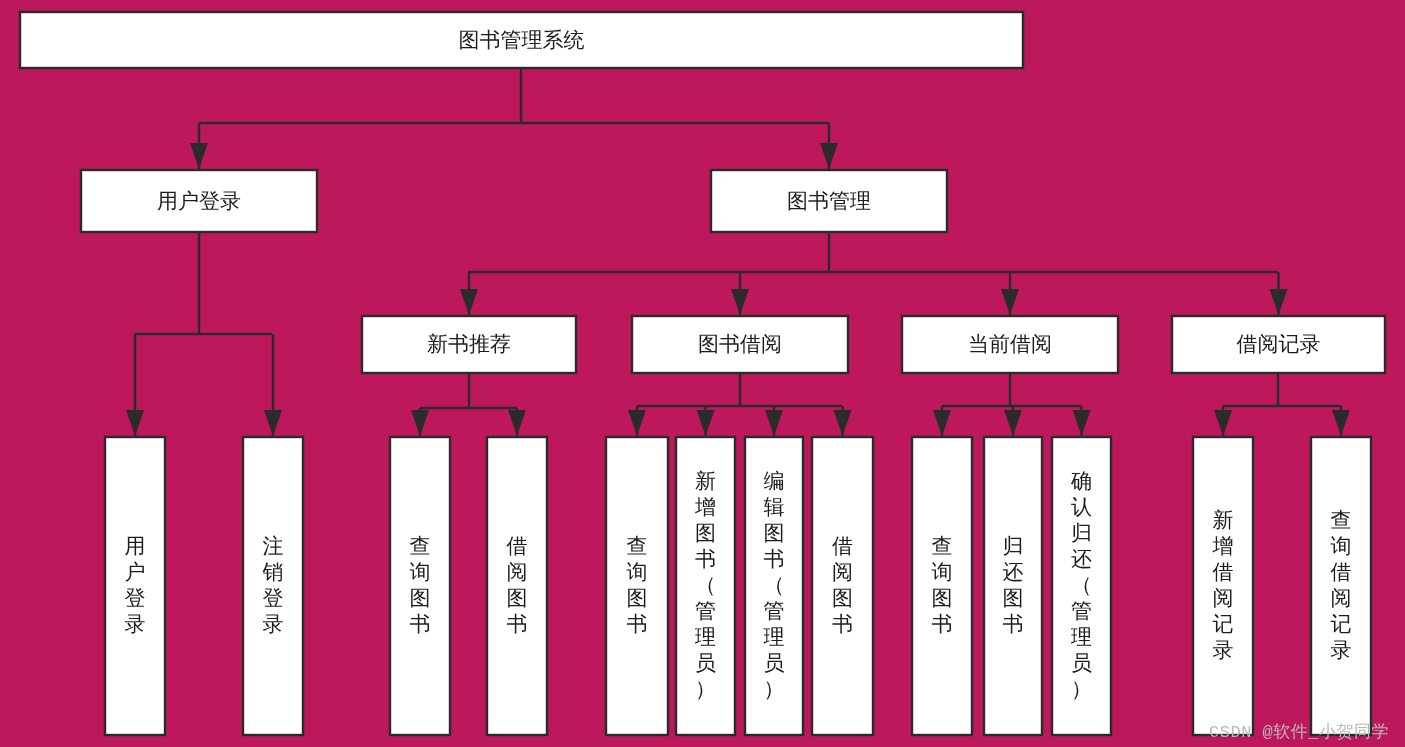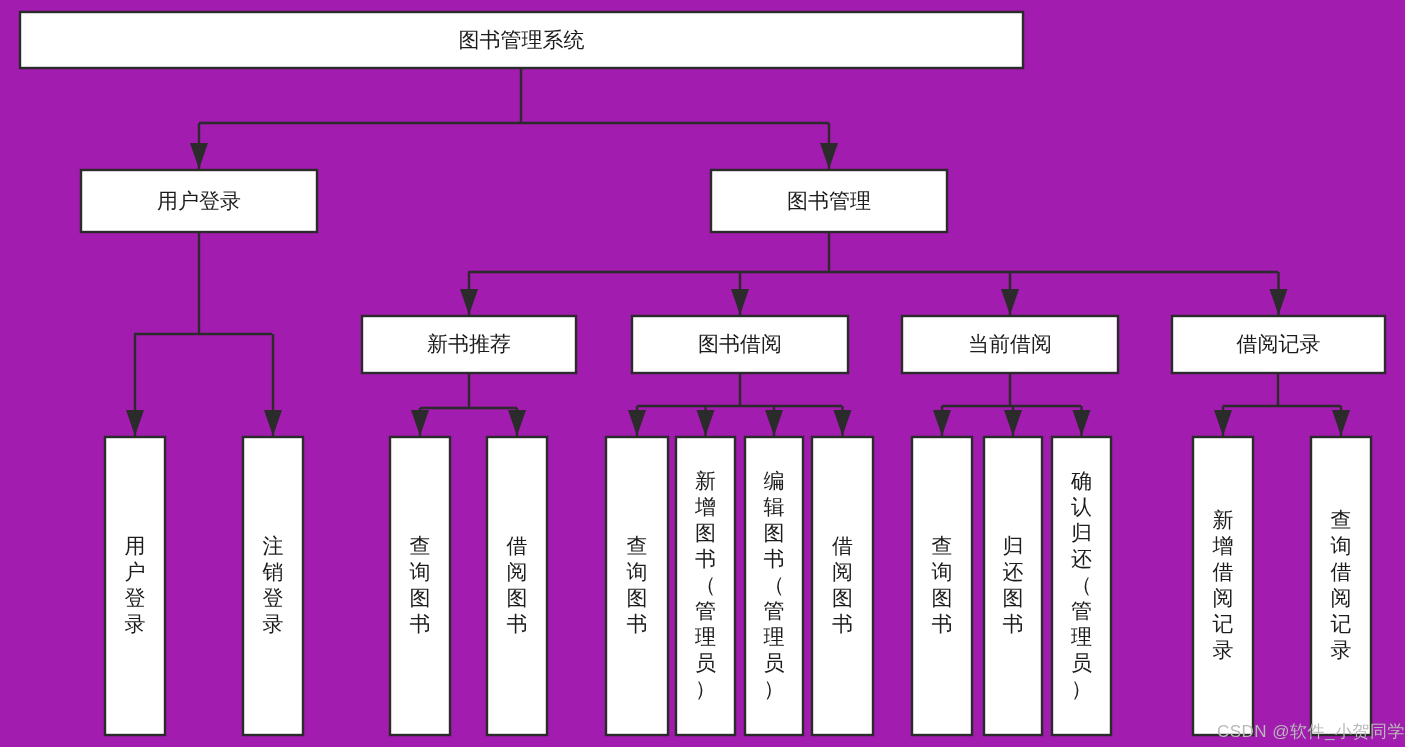--- a/index.html
+++ b/index.html
@@ -10,21 +10,21 @@
   body {
     width: 1405px;
     height: 747px;
     font-family: "Liberation Sans", "DejaVu Sans", sans-serif;
     overflow: hidden;
   }
   #diagram-root {
     position: relative;
     width: 1405px;
     height: 747px;
-    background: #a21caf;
+    background: #be185d;
   }
   svg.diagram-canvas {
     position: absolute;
     top: 0;
     left: 0;
     width: 1405px;
     height: 747px;
     display: block;
   }
   .node-rect {
@@ -51,23 +51,23 @@
     stroke-width: 2.4;
     fill: none;
     stroke-linecap: butt;
   }
   .arrow-head {
     fill: #2b2b2b;
     stroke: none;
   }
   .watermark {
     position: absolute;
-    right: 0;
+    right: 16px;
     bottom: 4px;
-    font-family: Liberation Sans, sans-serif;
+    font-family: Liberation Mono, monospace;
     font-size: 17px;
     color: #b8b8b8;
     letter-spacing: 0.5px;
     white-space: nowrap;
     user-select: none;
   }
 </style>
 </head>
 <body>
 

